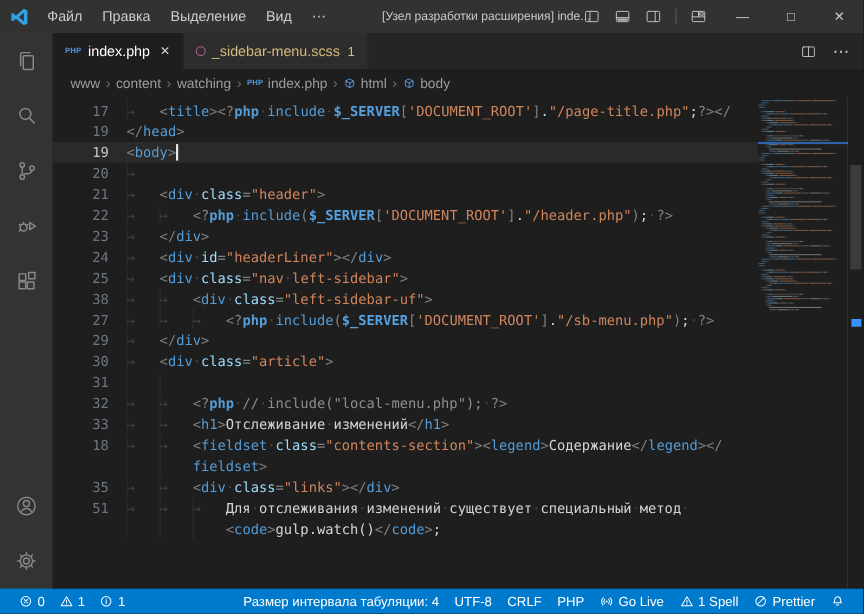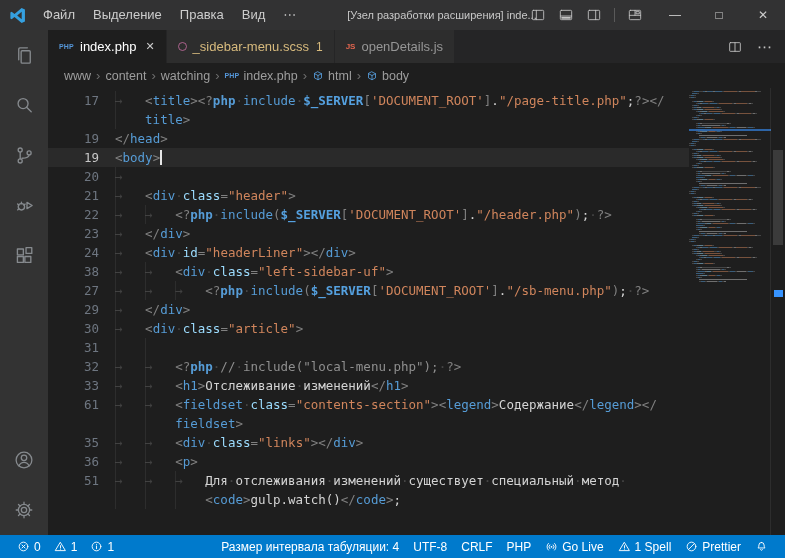--- a/index.html
+++ b/index.html
@@ -90,22 +90,22 @@
 <div class="window">
 
   <div class="titlebar">
     <span class="logo">
         <svg width="19" height="19" viewBox="0 0 24 24">
           <path fill="#35a0e0" d="M17.2 2.6 21.4 4.4V19.6L17.2 21.4 8.2 13.9 4.6 16.7 3 15.9V8.1L4.6 7.3 8.2 10.1ZM17.3 7.2 11.6 12l5.7 4.8Z"></path>
         </svg>
       </span>
     <div class="menubar" id="menubar">
         <span class="menu-item">Файл</span>
+        <span class="menu-item">Правка</span>
         <span class="menu-item">Выделение</span>
-        <span class="menu-item">Правка</span>
         <span class="menu-item">Вид</span>
         <span class="menu-item">⋯</span>
       </div>
     <div class="wintitle">[Узел разработки расширения] inde...</div>
     <div class="titlebar-right">
       <div class="layout-group" id="layoutIcons">
           <span>
             <svg width="16" height="16" viewBox="0 0 24 24" fill="none" stroke="currentColor" stroke-width="1.3" stroke-linecap="round" stroke-linejoin="round">
               <rect x="3.5" y="5" width="17" height="14" rx="1.5"></rect>
               <path d="M9.5 5v14"></path>
@@ -201,24 +201,20 @@
             <div class="tab active">
               <span class="ticon ticon-php">PHP</span>
               <span class="tab-label">index.php</span>
               <span class="tab-close">✕</span>
             </div>
             <div class="tab warn">
               <span class="ticon ticon-sass"></span>
               <span class="tab-label">_sidebar-menu.scss</span>
               <span class="tab-badge">1</span>
             </div>
-            <div class="tab">
-              <span class="ticon ticon-js">JS</span>
-              <span class="tab-label">openDetails.js</span>
-            </div>
           </div>
         <div class="tab-actions" id="tabActions">
             <span>
               <svg width="16" height="16" viewBox="0 0 24 24" fill="none" stroke="currentColor" stroke-width="1.3" stroke-linecap="round" stroke-linejoin="round">
                 <rect x="4" y="5.5" width="16" height="13" rx="1"></rect>
                 <path d="M12 5.5v13"></path>
               </svg>
             </span>
             <span class="ellipsis">⋯</span>
           </div>
@@ -263,24 +259,20 @@
           </span>
         </div>
 
       <div class="editor-body">
         <div class="codelines" id="codelines">
             <div class="vrow">
               <div class="lnum">17</div>
               <div class="ctext"><span class="guide" style="left: 0ch;"></span><span class="tab-arrow">→</span><span class="sg-p">&lt;</span><span class="sg-t">title</span><span class="sg-p">&gt;</span><span class="sg-p">&lt;?</span><span class="sg-kb">php</span><span class="dot">·</span><span class="sg-k">include</span><span class="dot">·</span><span class="sg-v">$_SERVER</span><span class="sg-p">[</span><span class="sg-s">'DOCUMENT_ROOT'</span><span class="sg-p">]</span><span class="sg-x">.</span><span class="sg-s">"/page-title.php"</span><span class="sg-x">;</span><span class="sg-p">?&gt;</span><span class="sg-p">&lt;/</span></div>
             </div>
             <div class="vrow">
-              <div class="lnum"></div>
-              <div class="ctext"><span class="guide" style="left: 0ch;"></span><span class="wrapsp" style="width: 4ch;"></span><span class="sg-t">title</span><span class="sg-p">&gt;</span></div>
-            </div>
-            <div class="vrow">
               <div class="lnum">19</div>
               <div class="ctext"><span class="sg-p">&lt;/</span><span class="sg-t">head</span><span class="sg-p">&gt;</span></div>
             </div>
             <div class="vrow cur">
               <div class="lnum">19</div>
               <div class="ctext"><span class="sg-p">&lt;</span><span class="sg-t">body</span><span class="sg-p">&gt;</span><span class="cursor"></span></div>
             </div>
             <div class="vrow">
               <div class="lnum">20</div>
               <div class="ctext"><span class="guide" style="left: 0ch;"></span><span class="tab-arrow">→</span></div>
@@ -295,20 +287,24 @@
             </div>
             <div class="vrow">
               <div class="lnum">23</div>
               <div class="ctext"><span class="guide" style="left: 0ch;"></span><span class="tab-arrow">→</span><span class="sg-p">&lt;/</span><span class="sg-t">div</span><span class="sg-p">&gt;</span></div>
             </div>
             <div class="vrow">
               <div class="lnum">24</div>
               <div class="ctext"><span class="guide" style="left: 0ch;"></span><span class="tab-arrow">→</span><span class="sg-p">&lt;</span><span class="sg-t">div</span><span class="dot">·</span><span class="sg-a">id</span><span class="sg-p">=</span><span class="sg-s">"headerLiner"</span><span class="sg-p">&gt;&lt;/</span><span class="sg-t">div</span><span class="sg-p">&gt;</span></div>
             </div>
             <div class="vrow">
+              <div class="lnum">25</div>
+              <div class="ctext"><span class="guide" style="left: 0ch;"></span><span class="tab-arrow">→</span><span class="sg-p">&lt;</span><span class="sg-t">div</span><span class="dot">·</span><span class="sg-a">class</span><span class="sg-p">=</span><span class="sg-s">"nav</span><span class="dot">·</span><span class="sg-s">left-sidebar"</span><span class="sg-p">&gt;</span></div>
+            </div>
+            <div class="vrow">
               <div class="lnum">38</div>
               <div class="ctext"><span class="guide" style="left: 0ch;"></span><span class="guide" style="left: 4ch;"></span><span class="tab-arrow">→</span><span class="tab-arrow">→</span><span class="sg-p">&lt;</span><span class="sg-t">div</span><span class="dot">·</span><span class="sg-a">class</span><span class="sg-p">=</span><span class="sg-s">"left-sidebar-uf"</span><span class="sg-p">&gt;</span></div>
             </div>
             <div class="vrow">
               <div class="lnum">27</div>
               <div class="ctext"><span class="guide" style="left: 0ch;"></span><span class="guide" style="left: 4ch;"></span><span class="guide" style="left: 8ch;"></span><span class="tab-arrow">→</span><span class="tab-arrow">→</span><span class="tab-arrow">→</span><span class="sg-p">&lt;?</span><span class="sg-kb">php</span><span class="dot">·</span><span class="sg-k">include</span><span class="sg-p">(</span><span class="sg-v">$_SERVER</span><span class="sg-p">[</span><span class="sg-s">'DOCUMENT_ROOT'</span><span class="sg-p">]</span><span class="sg-x">.</span><span class="sg-s">"/sb-menu.php"</span><span class="sg-p">)</span><span class="sg-x">;</span><span class="dot">·</span><span class="sg-p">?&gt;</span></div>
             </div>
             <div class="vrow">
               <div class="lnum">29</div>
               <div class="ctext"><span class="guide" style="left: 0ch;"></span><span class="tab-arrow">→</span><span class="sg-p">&lt;/</span><span class="sg-t">div</span><span class="sg-p">&gt;</span></div>
@@ -323,34 +319,30 @@
             </div>
             <div class="vrow">
               <div class="lnum">32</div>
               <div class="ctext"><span class="guide" style="left: 0ch;"></span><span class="guide" style="left: 4ch;"></span><span class="tab-arrow">→</span><span class="tab-arrow">→</span><span class="sg-p">&lt;?</span><span class="sg-kb">php</span><span class="dot">·</span><span class="sg-c">//</span><span class="dot">·</span><span class="sg-c">include("local-menu.php");</span><span class="dot">·</span><span class="sg-p">?&gt;</span></div>
             </div>
             <div class="vrow">
               <div class="lnum">33</div>
               <div class="ctext"><span class="guide" style="left: 0ch;"></span><span class="guide" style="left: 4ch;"></span><span class="tab-arrow">→</span><span class="tab-arrow">→</span><span class="sg-p">&lt;</span><span class="sg-t">h1</span><span class="sg-p">&gt;</span><span class="sg-x">Отслеживание</span><span class="dot">·</span><span class="sg-x">изменений</span><span class="sg-p">&lt;/</span><span class="sg-t">h1</span><span class="sg-p">&gt;</span></div>
             </div>
             <div class="vrow">
-              <div class="lnum">61</div>
+              <div class="lnum">18</div>
               <div class="ctext"><span class="guide" style="left: 0ch;"></span><span class="guide" style="left: 4ch;"></span><span class="tab-arrow">→</span><span class="tab-arrow">→</span><span class="sg-p">&lt;</span><span class="sg-t">fieldset</span><span class="dot">·</span><span class="sg-a">class</span><span class="sg-p">=</span><span class="sg-s">"contents-section"</span><span class="sg-p">&gt;&lt;</span><span class="sg-t">legend</span><span class="sg-p">&gt;</span><span class="sg-x">Содержание</span><span class="sg-p">&lt;/</span><span class="sg-t">legend</span><span class="sg-p">&gt;&lt;/</span></div>
             </div>
             <div class="vrow">
               <div class="lnum"></div>
               <div class="ctext"><span class="guide" style="left: 0ch;"></span><span class="guide" style="left: 4ch;"></span><span class="wrapsp" style="width: 8ch;"></span><span class="sg-t">fieldset</span><span class="sg-p">&gt;</span></div>
             </div>
             <div class="vrow">
               <div class="lnum">35</div>
               <div class="ctext"><span class="guide" style="left: 0ch;"></span><span class="guide" style="left: 4ch;"></span><span class="tab-arrow">→</span><span class="tab-arrow">→</span><span class="sg-p">&lt;</span><span class="sg-t">div</span><span class="dot">·</span><span class="sg-a">class</span><span class="sg-p">=</span><span class="sg-s">"links"</span><span class="sg-p">&gt;&lt;/</span><span class="sg-t">div</span><span class="sg-p">&gt;</span></div>
-            </div>
-            <div class="vrow">
-              <div class="lnum">36</div>
-              <div class="ctext"><span class="guide" style="left: 0ch;"></span><span class="guide" style="left: 4ch;"></span><span class="tab-arrow">→</span><span class="tab-arrow">→</span><span class="sg-p">&lt;</span><span class="sg-t">p</span><span class="sg-p">&gt;</span></div>
             </div>
             <div class="vrow">
               <div class="lnum">51</div>
               <div class="ctext"><span class="guide" style="left: 0ch;"></span><span class="guide" style="left: 4ch;"></span><span class="guide" style="left: 8ch;"></span><span class="tab-arrow">→</span><span class="tab-arrow">→</span><span class="tab-arrow">→</span><span class="sg-x">Для</span><span class="dot">·</span><span class="sg-x">отслеживания</span><span class="dot">·</span><span class="sg-x">изменений</span><span class="dot">·</span><span class="sg-x">существует</span><span class="dot">·</span><span class="sg-x">специальный</span><span class="dot">·</span><span class="sg-x">метод</span><span class="dot">·</span></div>
             </div>
             <div class="vrow">
               <div class="lnum"></div>
               <div class="ctext"><span class="guide" style="left: 0ch;"></span><span class="guide" style="left: 4ch;"></span><span class="guide" style="left: 8ch;"></span><span class="wrapsp" style="width: 12ch;"></span><span class="sg-p">&lt;</span><span class="sg-t">code</span><span class="sg-p">&gt;</span><span class="sg-x">gulp.watch()</span><span class="sg-p">&lt;/</span><span class="sg-t">code</span><span class="sg-p">&gt;</span><span class="sg-x">;</span></div>
             </div>
           </div>

